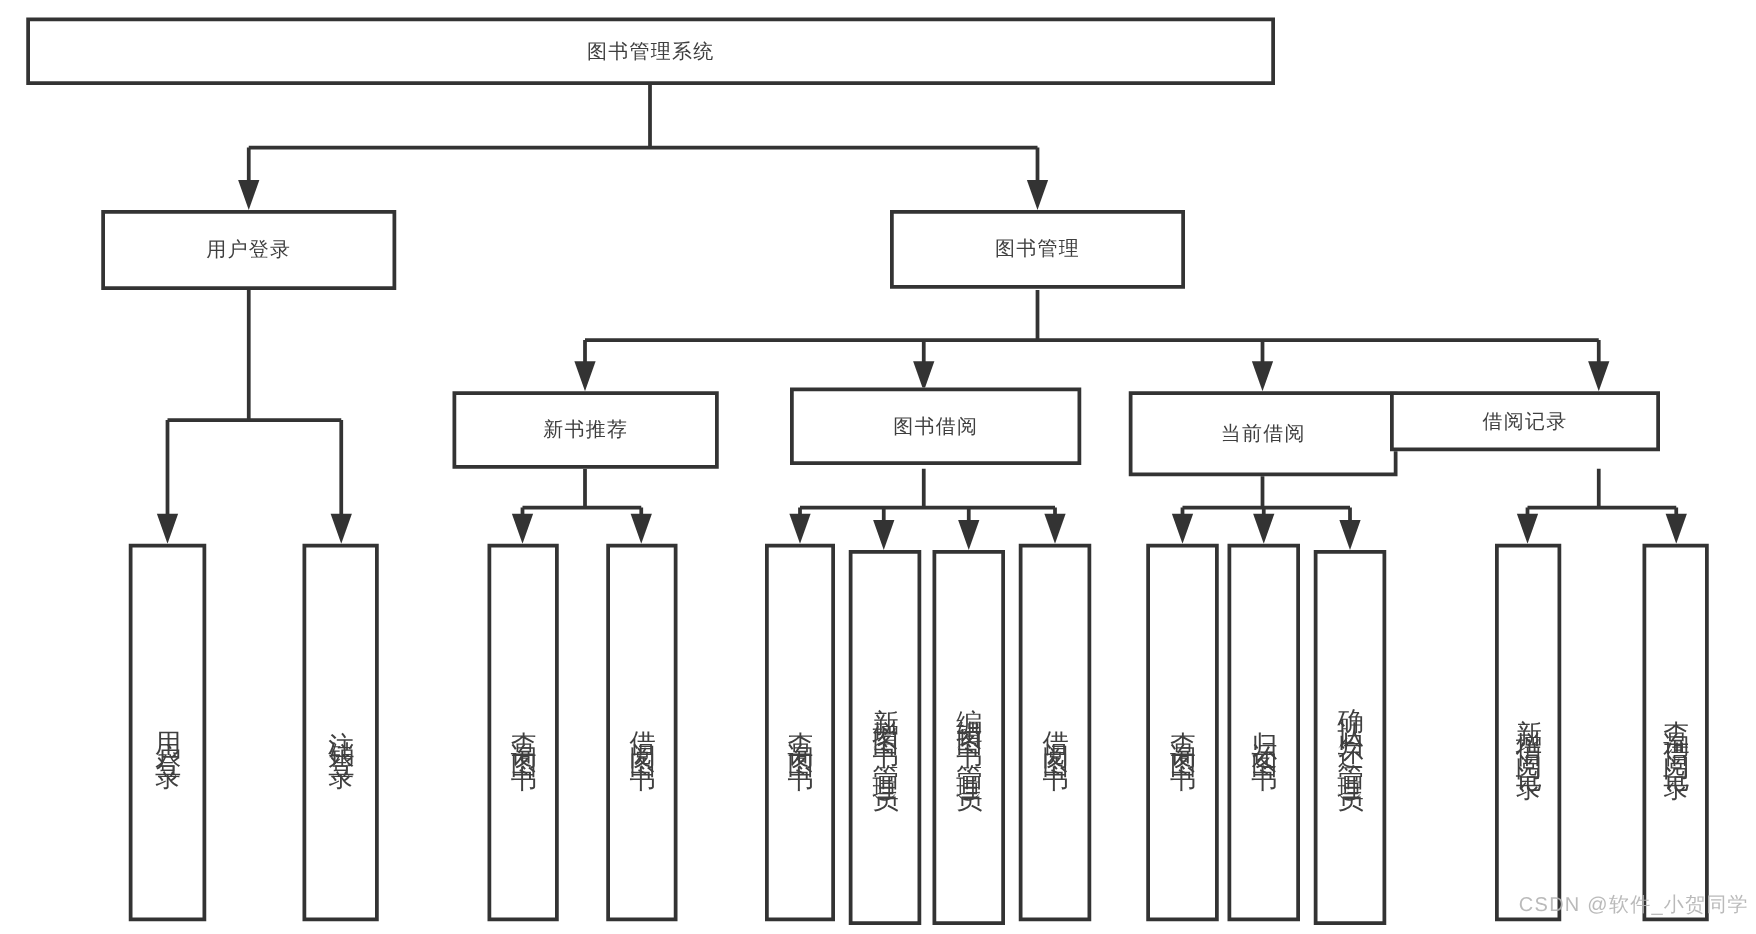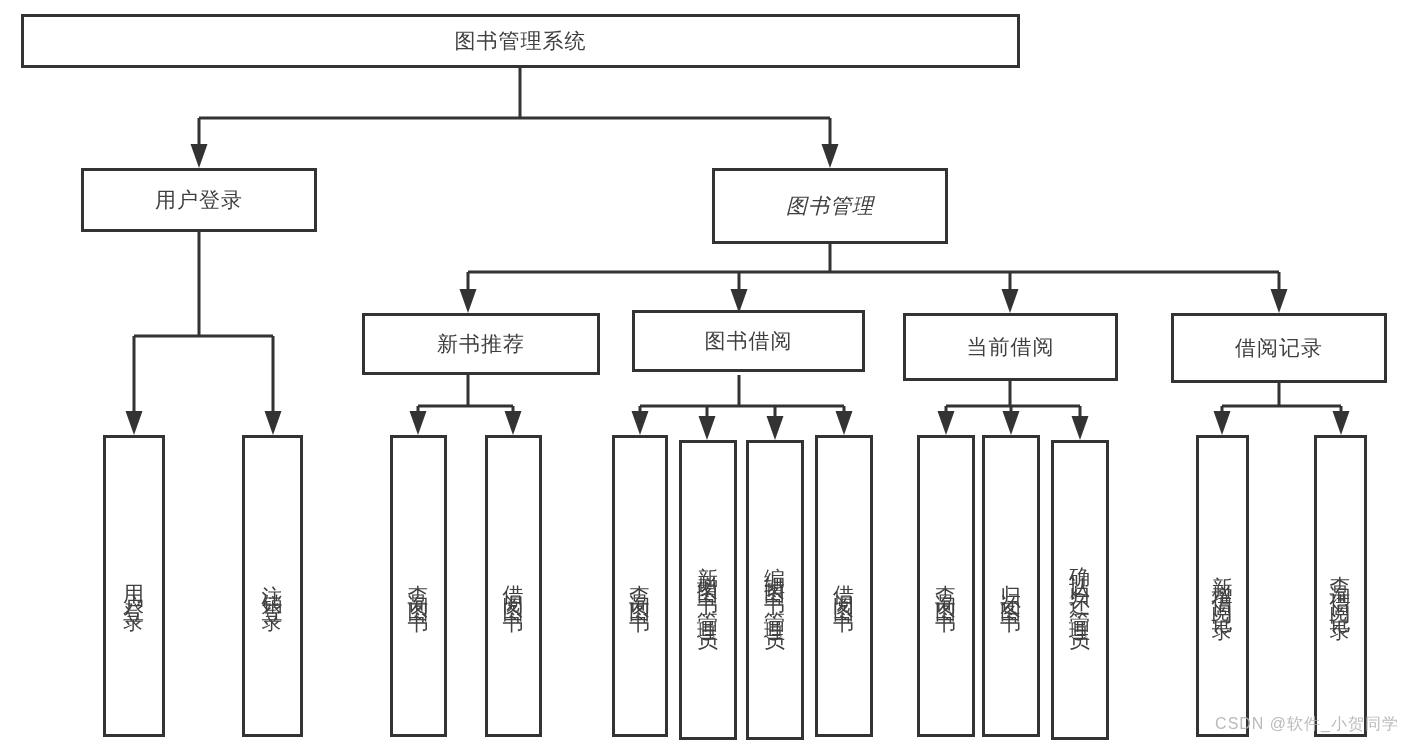--- a/index.html
+++ b/index.html
@@ -6,21 +6,21 @@
   #canvas{
     position:relative;width:1405px;height:747px;background:#fff;overflow:hidden;
     font-family:"Liberation Sans","DejaVu Sans",sans-serif;
   }
   #connectors{position:absolute;left:0;top:0;z-index:1;}
   .node{
     position:absolute;box-sizing:border-box;border:3px solid #333;background:#fff;
     display:flex;align-items:center;justify-content:center;
     color:#3f3f3f;z-index:2;
   }
-  .h{font-size:21px;letter-spacing:1px;}
+  .h{font-size:16px;letter-spacing:1px;}
   .v{writing-mode:vertical-rl;text-orientation:mixed;font-size:21px;letter-spacing:9px;line-height:1;}
   .watermark{
     position:absolute;right:6px;top:714px;z-index:3;
     font-size:16px;color:rgba(178,178,178,.9);letter-spacing:1px;white-space:nowrap;
   }
 </style>
 </head>
 <body>
 
 <div id="canvas">
@@ -61,26 +61,26 @@
       <polygon points="1002.5,411 1019.5,411 1011,435"></polygon>
       <polygon points="1071.5,416 1088.5,416 1080,440"></polygon>
       <polygon points="1213.5,411 1230.5,411 1222,435"></polygon>
       <polygon points="1332.5,411 1349.5,411 1341,435"></polygon>
     </g>
   </svg>
 
   <div class="node h" style="left:21px;top:14px;width:999px;height:54px;">图书管理系统</div>
 
   <div class="node h" style="left:81px;top:168px;width:236px;height:64px;">用户登录</div>
-  <div class="node h" style="left:712px;top:168px;width:236px;height:76px;font-style:italic;">图书管理</div>
+  <div class="node h" style="left:712px;top:168px;width:236px;height:63px;">图书管理</div>
 
-  <div class="node h" style="left:362px;top:313px;width:238px;height:62px;">新书推荐</div>
+  <div class="node h" style="left:362px;top:313px;width:213px;height:62px;">新书推荐</div>
   <div class="node h" style="left:632px;top:310px;width:233px;height:62px;">图书借阅</div>
   <div class="node h" style="left:903px;top:313px;width:215px;height:68px;">当前借阅</div>
-  <div class="node h" style="left:1171px;top:313px;width:216px;height:70px;">借阅记录</div>
+  <div class="node h" style="left:1112px;top:313px;width:216px;height:48px;">借阅记录</div>
 
   <div class="node v" style="left:103px;top:435px;width:62px;height:302px;">用户登录</div>
   <div class="node v" style="left:242px;top:435px;width:61px;height:302px;">注销登录</div>
 
   <div class="node v" style="left:390px;top:435px;width:57px;height:302px;">查询图书</div>
   <div class="node v" style="left:485px;top:435px;width:57px;height:302px;">借阅图书</div>
 
   <div class="node v" style="left:612px;top:435px;width:56px;height:302px;">查询图书</div>
   <div class="node v" style="left:679px;top:440px;width:58px;height:300px;">新增图书（管理员）</div>
   <div class="node v" style="left:746px;top:440px;width:58px;height:300px;">编辑图书（管理员）</div>

